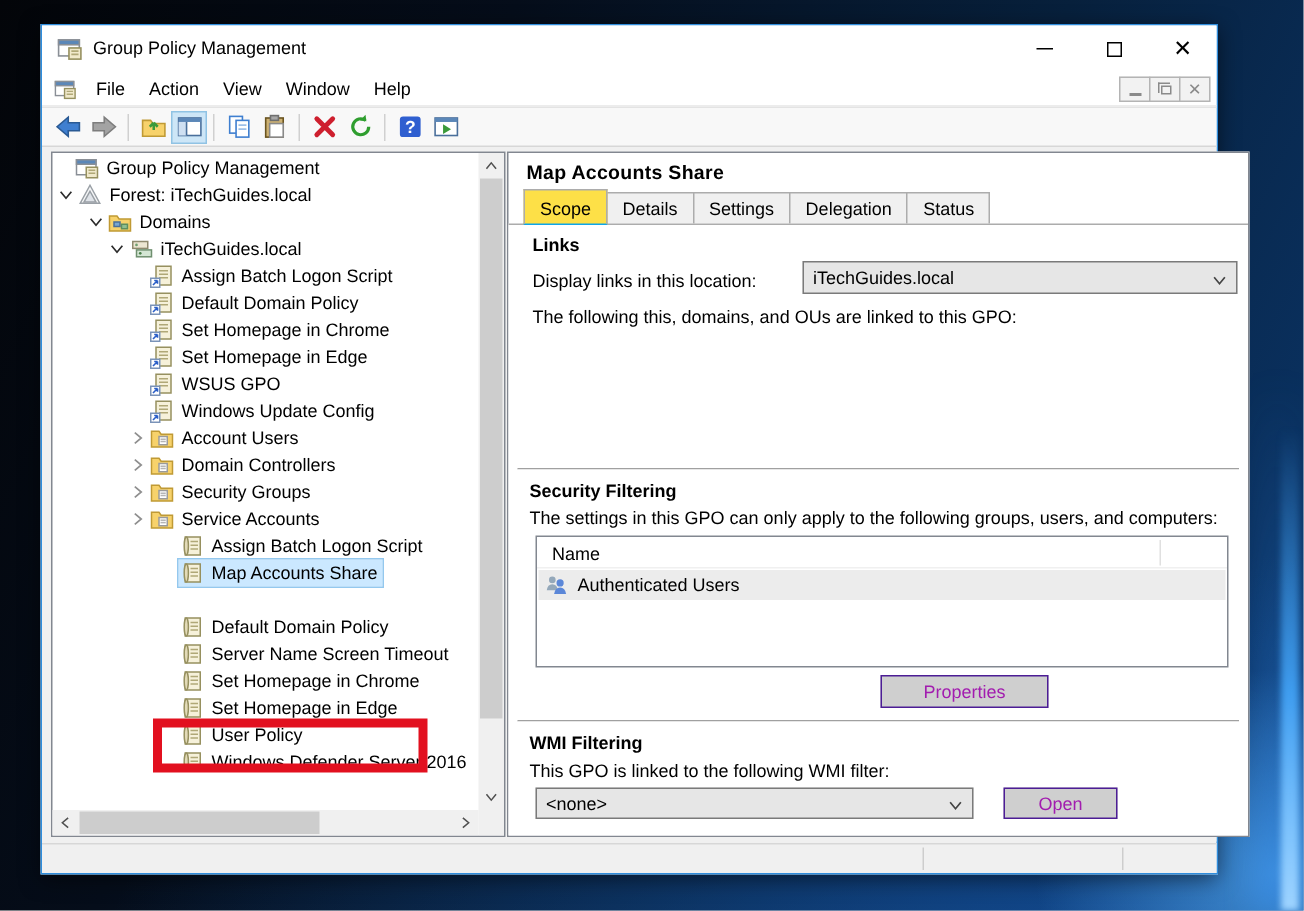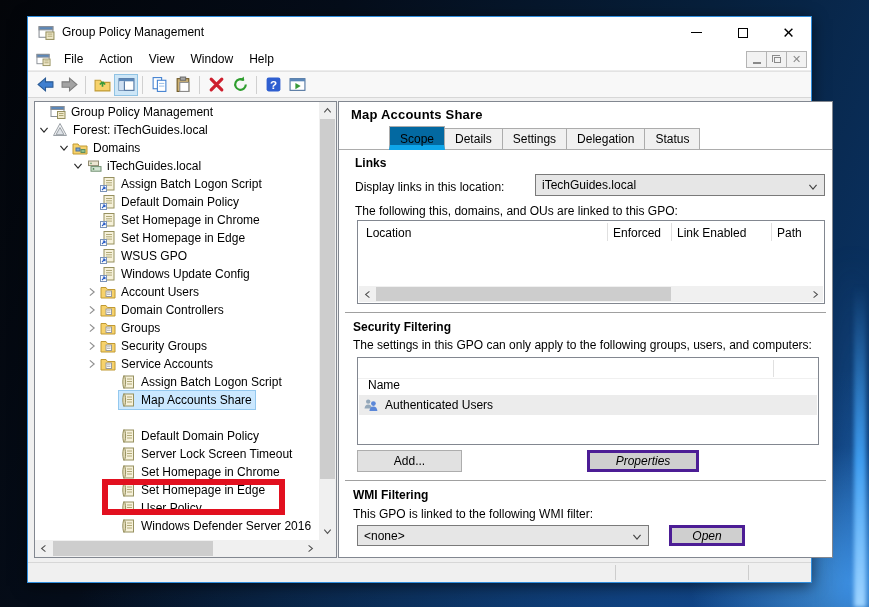--- a/index.html
+++ b/index.html
@@ -76,48 +76,48 @@
   .v-thumb { position:absolute; left:1px; right:1px; background:#cdcdcd; }
   .h-thumb { position:absolute; top:1px; bottom:1px; background:#cdcdcd; }
 
   #red-rect { position:absolute; left:74px; top:381px; width:183px; height:36px; border:6px solid #e2101f; z-index:5; }
 
   
   #result-pane { position:absolute; left:310px; top:3px; width:495px; height:457px; background:#fff; border:1px solid #828790; }
   #pane-title { position:absolute; left:12px; top:5px; font-size:13px; font-weight:bold; letter-spacing:.2px; }
   #tabs { position:absolute; left:10px; top:26px; height:22px; display:flex; }
   .tab { padding:3px 10px 2px; font-size:12px; border:1px solid #acacac; border-bottom:none; background:#f0f0f0; margin-right:-1px; position:relative; }
-  .tab.active { background:#0369a1; z-index:2; margin-top:-2px; padding-top:5px; border-bottom:5px solid #0ea5e9;margin-left:40px; }
+  .tab.active { background:#fde047; z-index:2; margin-top:-2px; padding-top:5px; border-bottom:1px solid #0ea5e9; }
   #page { position:absolute; left:0; right:0; top:47px; bottom:0; background:#fff; border-top:1px solid #acacac; }
 
   .bold-head { font-weight:bold; font-size:12px; position:absolute; }
   .plain-txt { font-size:12px; position:absolute; }
 
   .combo { position:absolute; height:22px; background:#e6e6e6; border:1px solid #7a7a7a; display:flex; align-items:center; padding:0 22px 0 6px; }
   .combo .chev { position:absolute; right:6px; top:6px; width:10px; height:10px; }
   .combo .chev svg { width:10px; height:10px; stroke:#444; transform:rotate(90deg); }
 
   #links-table { position:absolute; left:18px; top:70px; width:468px; height:84px; border:1px solid #828790; background:#fff; }
   .lt-col { position:absolute; top:5px; font-size:12px; color:#000; }
   .lt-sep { position:absolute; top:2px; height:18px; width:1px; background:#e0e0e0; }
   #lt-hscroll { position:absolute; left:1px; right:1px; bottom:1px; height:16px; background:#f0f0f0; }
   #lt-thumb { position:absolute; left:17px; top:1px; bottom:1px; width:295px; background:#cdcdcd; }
 
   .groove { position:absolute; left:6px; right:6px; height:2px; border-top:1px solid #a0a0a0; border-bottom:1px solid #fff; }
 
   #sec-list { position:absolute; left:18px; top:207px; width:462px; height:88px; border:1px solid #828790; background:#fff; }
   #sec-head { position:absolute; left:0; right:0; top:0; height:21px; border-bottom:1px solid #f0f0f0; }
-  #sec-head-label { position:absolute; left:10px; top:20px;text-align:center; }
+  #sec-head-label { position:absolute; left:10px; top:4px;text-align:center; }
   #sec-col-sep { position:absolute; left:415px; top:2px; height:17px; width:1px; background:#e0e0e0; }
-  .sec-row { position:absolute; left:1px; right:1px; top:22px; height:20px; background:#ececec; display:flex; align-items:center;margin-top:15px; }
+  .sec-row { position:absolute; left:1px; right:1px; top:22px; height:20px; background:#ececec; display:flex; align-items:center; }
   .sec-row svg { width:16px; height:16px; margin:0 6px 0 4px; }
 
   .btn { position:absolute; height:22px; background:#e1e1e1; border:1px solid #adadad; font-size:12px;
     display:flex; align-items:center; justify-content:center; }
-  .btn.disabled { background:#cfcfcf; border:3px solid #4c1d95; color:#000000;font-style:italic; }
+  .btn.disabled { background:#cfcfcf; border:1px solid #4c1d95; color:#a21caf; }
 
   #statusbar { position:absolute; left:0; bottom:0; right:0; height:20px; background:#f0f0f0; border-top:1px solid #d7d7d7; }
   .status-sep { position:absolute; top:2px; bottom:2px; width:1px; background:#cdcdcd; }
 </style>
 </head>
 <body>
 
 <svg width="0" height="0" style="position:absolute">
   <defs>
     <symbol id="sym-chev" viewBox="0 0 14 14">
@@ -457,46 +457,33 @@
           <div class="tree-row" style="padding-left: 50px;">
             <span class="chev-slot chev-collapsed">
               <svg>
                 <use href="#sym-chev" xlink:href="#sym-chev"></use>
               </svg>
             </span>
             <span class="sel-wrap">
               <svg class="tree-icon">
                 <use href="#sym-ou" xlink:href="#sym-ou"></use>
               </svg>
-              <span class="tree-lbl">Groups</span>
+              <span class="tree-lbl">Security Groups</span>
             </span>
           </div>
           <div class="tree-row" style="padding-left: 50px;">
             <span class="chev-slot chev-collapsed">
               <svg>
                 <use href="#sym-chev" xlink:href="#sym-chev"></use>
               </svg>
             </span>
             <span class="sel-wrap">
               <svg class="tree-icon">
                 <use href="#sym-ou" xlink:href="#sym-ou"></use>
               </svg>
-              <span class="tree-lbl">Security Groups</span>
-            </span>
-          </div>
-          <div class="tree-row" style="padding-left: 50px;">
-            <span class="chev-slot chev-collapsed">
-              <svg>
-                <use href="#sym-chev" xlink:href="#sym-chev"></use>
-              </svg>
-            </span>
-            <span class="sel-wrap">
-              <svg class="tree-icon">
-                <use href="#sym-ou" xlink:href="#sym-ou"></use>
-              </svg>
               <span class="tree-lbl">Service Accounts</span>
             </span>
           </div>
           <div class="tree-row" style="padding-left: 70px;">
             <span class="chev-slot"></span>
             <span class="sel-wrap">
               <svg class="tree-icon">
                 <use href="#sym-gpo" xlink:href="#sym-gpo"></use>
               </svg>
               <span class="tree-lbl">Assign Batch Logon Script</span>
@@ -522,21 +509,21 @@
               </svg>
               <span class="tree-lbl">Default Domain Policy</span>
             </span>
           </div>
           <div class="tree-row" style="padding-left: 70px;">
             <span class="chev-slot"></span>
             <span class="sel-wrap">
               <svg class="tree-icon">
                 <use href="#sym-gpo" xlink:href="#sym-gpo"></use>
               </svg>
-              <span class="tree-lbl">Server Lock Screen Timeout</span>
+              <span class="tree-lbl">Server Name Screen Timeout</span>
             </span>
           </div>
           <div class="tree-row" style="padding-left: 70px;">
             <span class="chev-slot"></span>
             <span class="sel-wrap">
               <svg class="tree-icon">
                 <use href="#sym-gpo" xlink:href="#sym-gpo"></use>
               </svg>
               <span class="tree-lbl">Set Homepage in Chrome</span>
             </span>
@@ -615,44 +602,20 @@
         <div class="bold-head" style="left:16px; top:6px;">Links</div>
         <div class="plain-txt" style="left:16px; top:30px;">Display links in this location:</div>
         <div class="combo" style="left:196px; top:24px; width:290px;">
           <span>iTechGuides.local</span>
           <span class="chev"><svg>
                 <use href="#sym-chev"></use>
               </svg></span>
         </div>
         <div class="plain-txt" style="left:16px; top:54px;">The following this, domains, and OUs are linked to this GPO:</div>
 
-        <div id="links-table">
-          <div id="lt-header">
-              <span class="lt-col" style="left: 8px;">Location</span>
-              <span class="lt-col" style="left: 255px;">Enforced</span>
-              <span class="lt-col" style="left: 319px;">Link Enabled</span>
-              <span class="lt-col" style="left: 419px;">Path</span>
-              <span class="lt-sep" style="left: 249px;"></span>
-              <span class="lt-sep" style="left: 313px;"></span>
-              <span class="lt-sep" style="left: 413px;"></span>
-            </div>
-          <div id="lt-hscroll">
-            <div class="sb-arrow" style="left:0; width:16px; height:16px;">
-                <svg style="transform:rotate(180deg)">
-                  <use href="#sym-chev"></use>
-                </svg>
-              </div>
-            <div id="lt-thumb"></div>
-            <div class="sb-arrow" style="right:0; width:16px; height:16px;">
-                <svg>
-                  <use href="#sym-chev"></use>
-                </svg>
-              </div>
-          </div>
-        </div>
 
         <div class="groove" style="top:162px;"></div>
 
         <div class="bold-head" style="left:14px; top:170px;">Security Filtering</div>
         <div class="plain-txt" style="left:14px; top:188px;">The settings in this GPO can only apply to the following groups, users, and computers:</div>
 
         <div id="sec-list">
           <div id="sec-head">
             <span id="sec-head-label">Name</span>
             <span id="sec-col-sep"></span>
@@ -660,21 +623,20 @@
           <div id="sec-rows">
               <div class="sec-row" style="top: 22px;">
                 <svg>
                   <use href="#sym-users" xlink:href="#sym-users"></use>
                 </svg>
                 <span>Authenticated Users</span>
               </div>
             </div>
         </div>
 
-        <div class="btn" style="left:18px; top:300px; width:105px;">Add...</div>
         <div class="btn disabled" style="left:248px; top:300px; width:112px;">Properties</div>
 
         <div class="groove" style="top:330px;"></div>
 
         <div class="bold-head" style="left:14px; top:338px;">WMI Filtering</div>
         <div class="plain-txt" style="left:14px; top:357px;">This GPO is linked to the following WMI filter:</div>
         <div class="combo" style="left:18px; top:375px; width:292px; height:21px;">
           <span>&lt;none&gt;</span>
           <span class="chev" style="top:5px;"><svg>
                 <use href="#sym-chev"></use>

